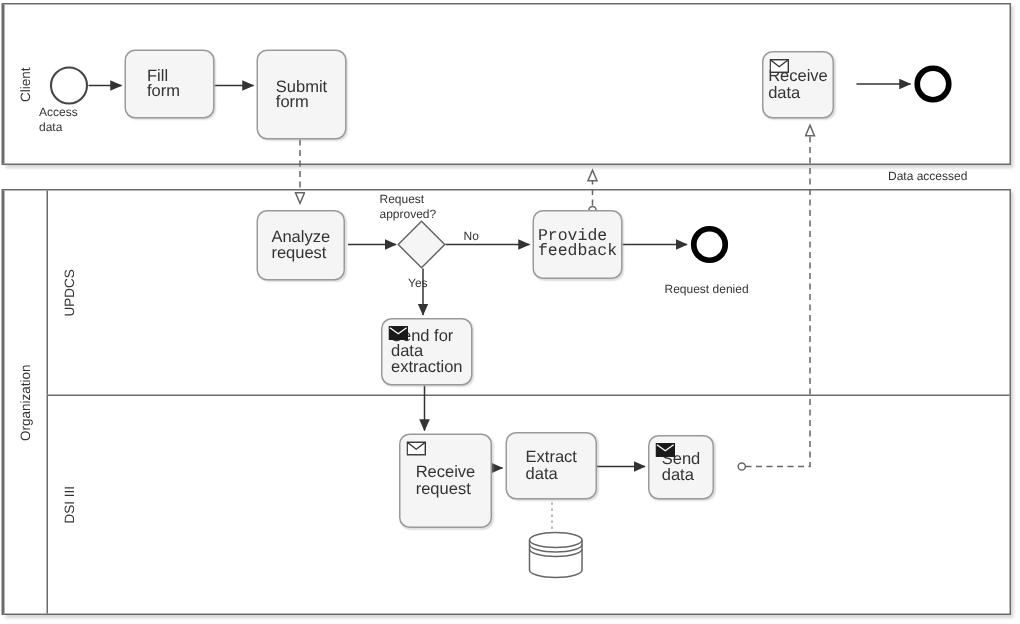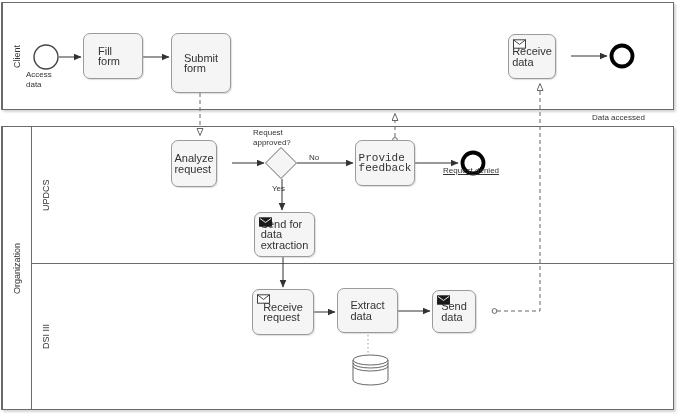--- a/index.html
+++ b/index.html
@@ -126,37 +126,37 @@
   </div>
 
   <div class="task" style="left:508px;top:34px;width:48px;height:45px;">
     <svg class="env" viewBox="0 0 14 10">
       <rect x="0.5" y="0.5" width="13" height="9" style="fill:#fff;stroke:#333;stroke-width:1;"></rect>
       <path d="M0.5,0.5 L7,5.5 L13.5,0.5" style="fill:none;stroke:#333;stroke-width:1;"></path>
     </svg>
     <span>Receive data</span>
   </div>
 
-  <div class="task" style="left:171px;top:140px;width:46px;height:47px;">
+  <div class="task" style="left:171px;top:140px;width:59px;height:47px;">
     <span>Analyze request</span>
   </div>
 
   <div class="task" style="left:355px;top:140px;width:60px;height:46px;font-family:Liberation Mono, monospace;">
     <span>Provide feedback</span>
   </div>
 
   <div class="task" style="left:254px;top:212px;width:61px;height:45px;">
     <svg class="env" viewBox="0 0 14 10">
       <rect x="0.5" y="0.5" width="13" height="9" style="fill:#1a1a1a;stroke:#1a1a1a;"></rect>
       <path d="M1,1.2 L7,5.5 L13,1.2" style="fill:none;stroke:#fff;stroke-width:1;"></path>
     </svg>
     <span>Send for data extraction</span>
   </div>
 
-  <div class="task" style="left:252px;top:289px;width:62px;height:46px;">
+  <div class="task" style="left:266px;top:289px;width:62px;height:63px;">
     <svg class="env" viewBox="0 0 14 10">
       <rect x="0.5" y="0.5" width="13" height="9" style="fill:#fff;stroke:#333;stroke-width:1;"></rect>
       <path d="M0.5,0.5 L7,5.5 L13.5,0.5" style="fill:none;stroke:#333;stroke-width:1;"></path>
     </svg>
     <span>Receive request</span>
   </div>
 
   <div class="task" style="left:337px;top:288px;width:61px;height:45px;">
     <span>Extract data</span>
   </div>
@@ -164,18 +164,18 @@
   <div class="task" style="left:432px;top:290px;width:44px;height:43px;">
     <svg class="env" viewBox="0 0 14 10">
       <rect x="0.5" y="0.5" width="13" height="9" style="fill:#1a1a1a;stroke:#1a1a1a;"></rect>
       <path d="M1,1.2 L7,5.5 L13,1.2" style="fill:none;stroke:#fff;stroke-width:1;"></path>
     </svg>
     <span>Send data</span>
   </div>
 
   <div class="lbl" style="left:26px;top:70px;width:40px;">Access data</div>
   <div class="lbl" style="left:592px;top:69px;width:60px;margin-top:44px;">Data accessed</div>
-  <div class="lbl" style="left:443px;top:166px;width:60px;text-decoration:underline;">Request denied</div>
+  <div class="lbl" style="left:443px;top:188px;width:60px;">Request denied</div>
   <div class="lbl" style="left:253px;top:128px;width:56px;">Request approved?</div>
   <div class="lbl" style="left:309px;top:153px;width:18px;text-align:left;">No</div>
   <div class="lbl" style="left:272px;top:184px;width:24px;">Yes</div>
 
 </div>
 
 </body></html>

